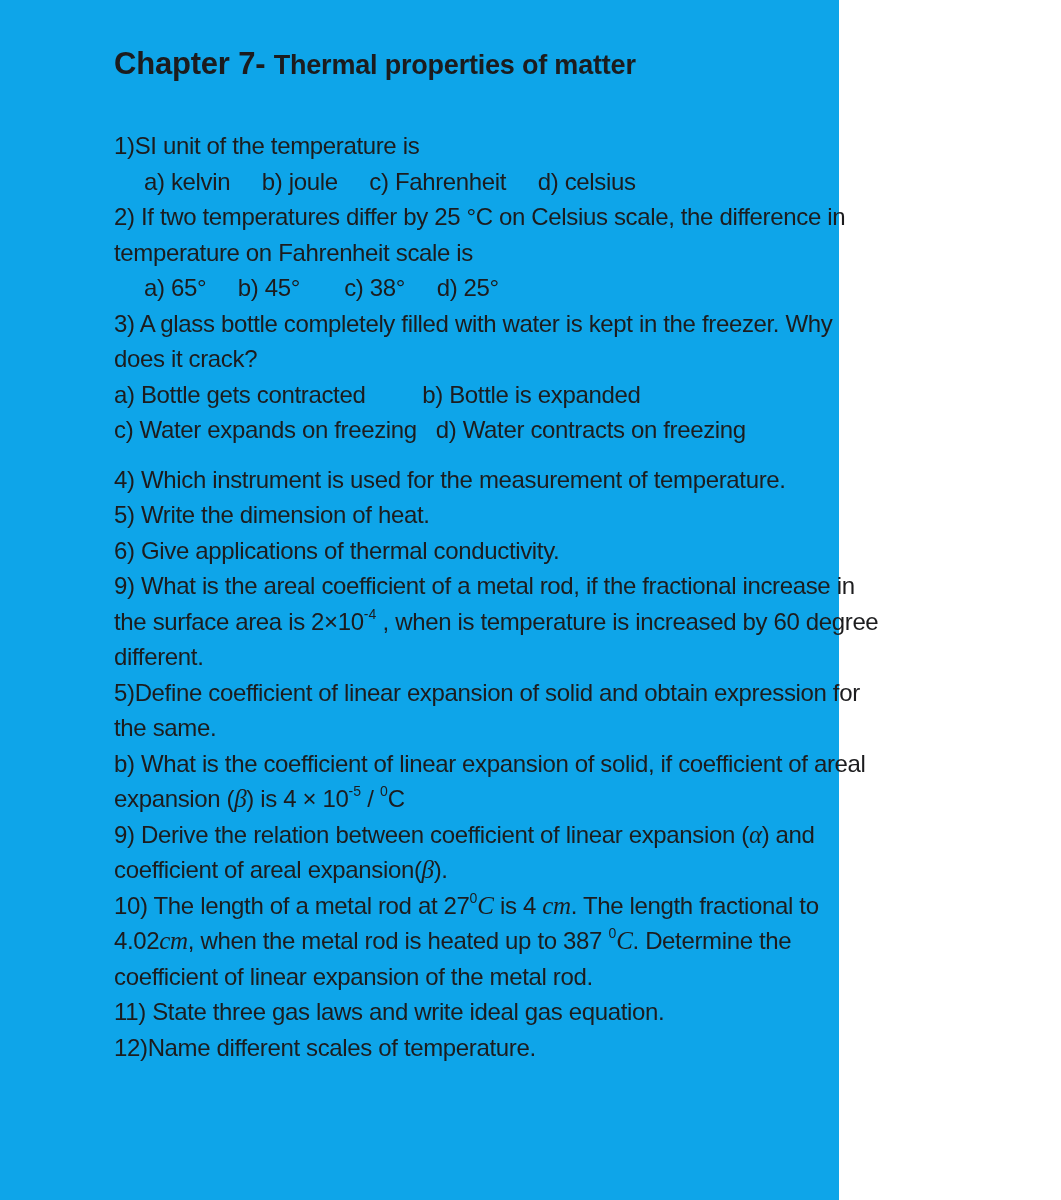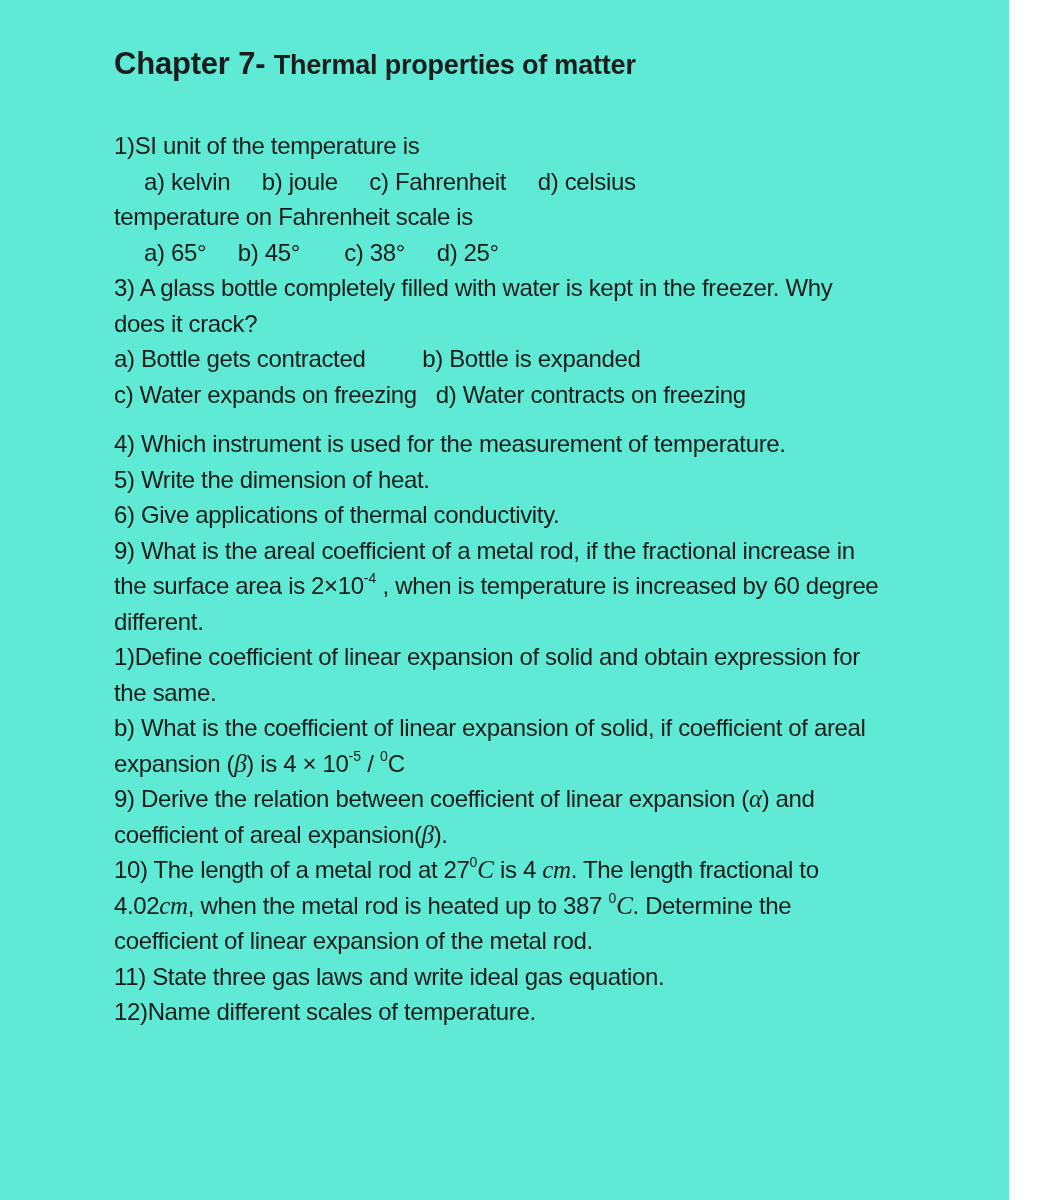--- a/index.html
+++ b/index.html
@@ -7,26 +7,26 @@
     padding: 0;
     background: #ffffff;
   }
   body {
     width: 1061px;
     height: 1200px;
     overflow: hidden;
   }
   .page {
     box-sizing: border-box;
-    width: 1009px;
+    width: 839px;
     height: 1200px;
     padding: 45px 10px 0 114px;
     font-family: "Liberation Sans", "DejaVu Sans", sans-serif;
     color: #1c1c1e;
-    background: #5eead4;
+    background: #0ea5e9;
   }
   .title {
     margin: 0 0 44px 0;
     font-weight: 700;
     font-size: 31px;
     line-height: 38px;
     letter-spacing: -0.2px;
     white-space: pre;
   }
   .title-rest {
@@ -59,33 +59,34 @@
   }
 </style>
 </head>
 <body>
 
 <div class="page">
   <h1 class="title"><span class="title-prefix">Chapter 7- </span><span class="title-rest">Thermal properties of matter</span></h1>
   <div class="doc-body" id="doc-body">
       <div class="line"><span>1)SI unit of the temperature is</span></div>
       <div class="line indent"><span>a) kelvin     b) joule     c) Fahrenheit     d) celsius</span></div>
+      <div class="line"><span>2) If two temperatures differ by 25 °C on Celsius scale, the difference in</span></div>
       <div class="line"><span>temperature on Fahrenheit scale is</span></div>
       <div class="line indent"><span>a) 65°     b) 45°       c) 38°     d) 25°</span></div>
       <div class="line"><span>3) A glass bottle completely filled with water is kept in the freezer. Why</span></div>
       <div class="line"><span>does it crack?</span></div>
       <div class="line"><span>a) Bottle gets contracted         b) Bottle is expanded</span></div>
       <div class="line"><span>c) Water expands on freezing   d) Water contracts on freezing</span></div>
       <div class="line gap-blank"><span>4) Which instrument is used for the measurement of temperature.</span></div>
       <div class="line"><span>5) Write the dimension of heat.</span></div>
       <div class="line"><span>6) Give applications of thermal conductivity.</span></div>
       <div class="line"><span>9) What is the areal coefficient of a metal rod, if the fractional increase in</span></div>
       <div class="line"><span>the surface area is 2×10</span><span class="sup">-4</span><span> , when is temperature is increased by 60 degree</span></div>
       <div class="line"><span>different.</span></div>
-      <div class="line"><span>1)Define coefficient of linear expansion of solid and obtain expression for</span></div>
+      <div class="line"><span>5)Define coefficient of linear expansion of solid and obtain expression for</span></div>
       <div class="line"><span>the same.</span></div>
       <div class="line"><span>b) What is the coefficient of linear expansion of solid, if coefficient of areal</span></div>
       <div class="line"><span>expansion (</span><span class="mathit">β</span><span>) is 4 × 10</span><span class="sup">-5</span><span> / </span><span class="sup">0</span><span>C</span></div>
       <div class="line"><span>9) Derive the relation between coefficient of linear expansion (</span><span class="mathit">α</span><span>) and</span></div>
       <div class="line"><span>coefficient of areal expansion(</span><span class="mathit">β</span><span>).</span></div>
       <div class="line"><span>10) The length of a metal rod at 27</span><span class="sup">0</span><span class="mathit">C</span><span> is 4 </span><span class="mathit">cm</span><span>. The length fractional to</span></div>
       <div class="line"><span>4.02</span><span class="mathit">cm</span><span>, when the metal rod is heated up to 387 </span><span class="sup">0</span><span class="mathit">C</span><span>. Determine the</span></div>
       <div class="line"><span>coefficient of linear expansion of the metal rod.</span></div>
       <div class="line gap-para"><span>11) State three gas laws and write ideal gas equation.</span></div>
       <div class="line gap-para"><span>12)Name different scales of temperature.</span></div>

